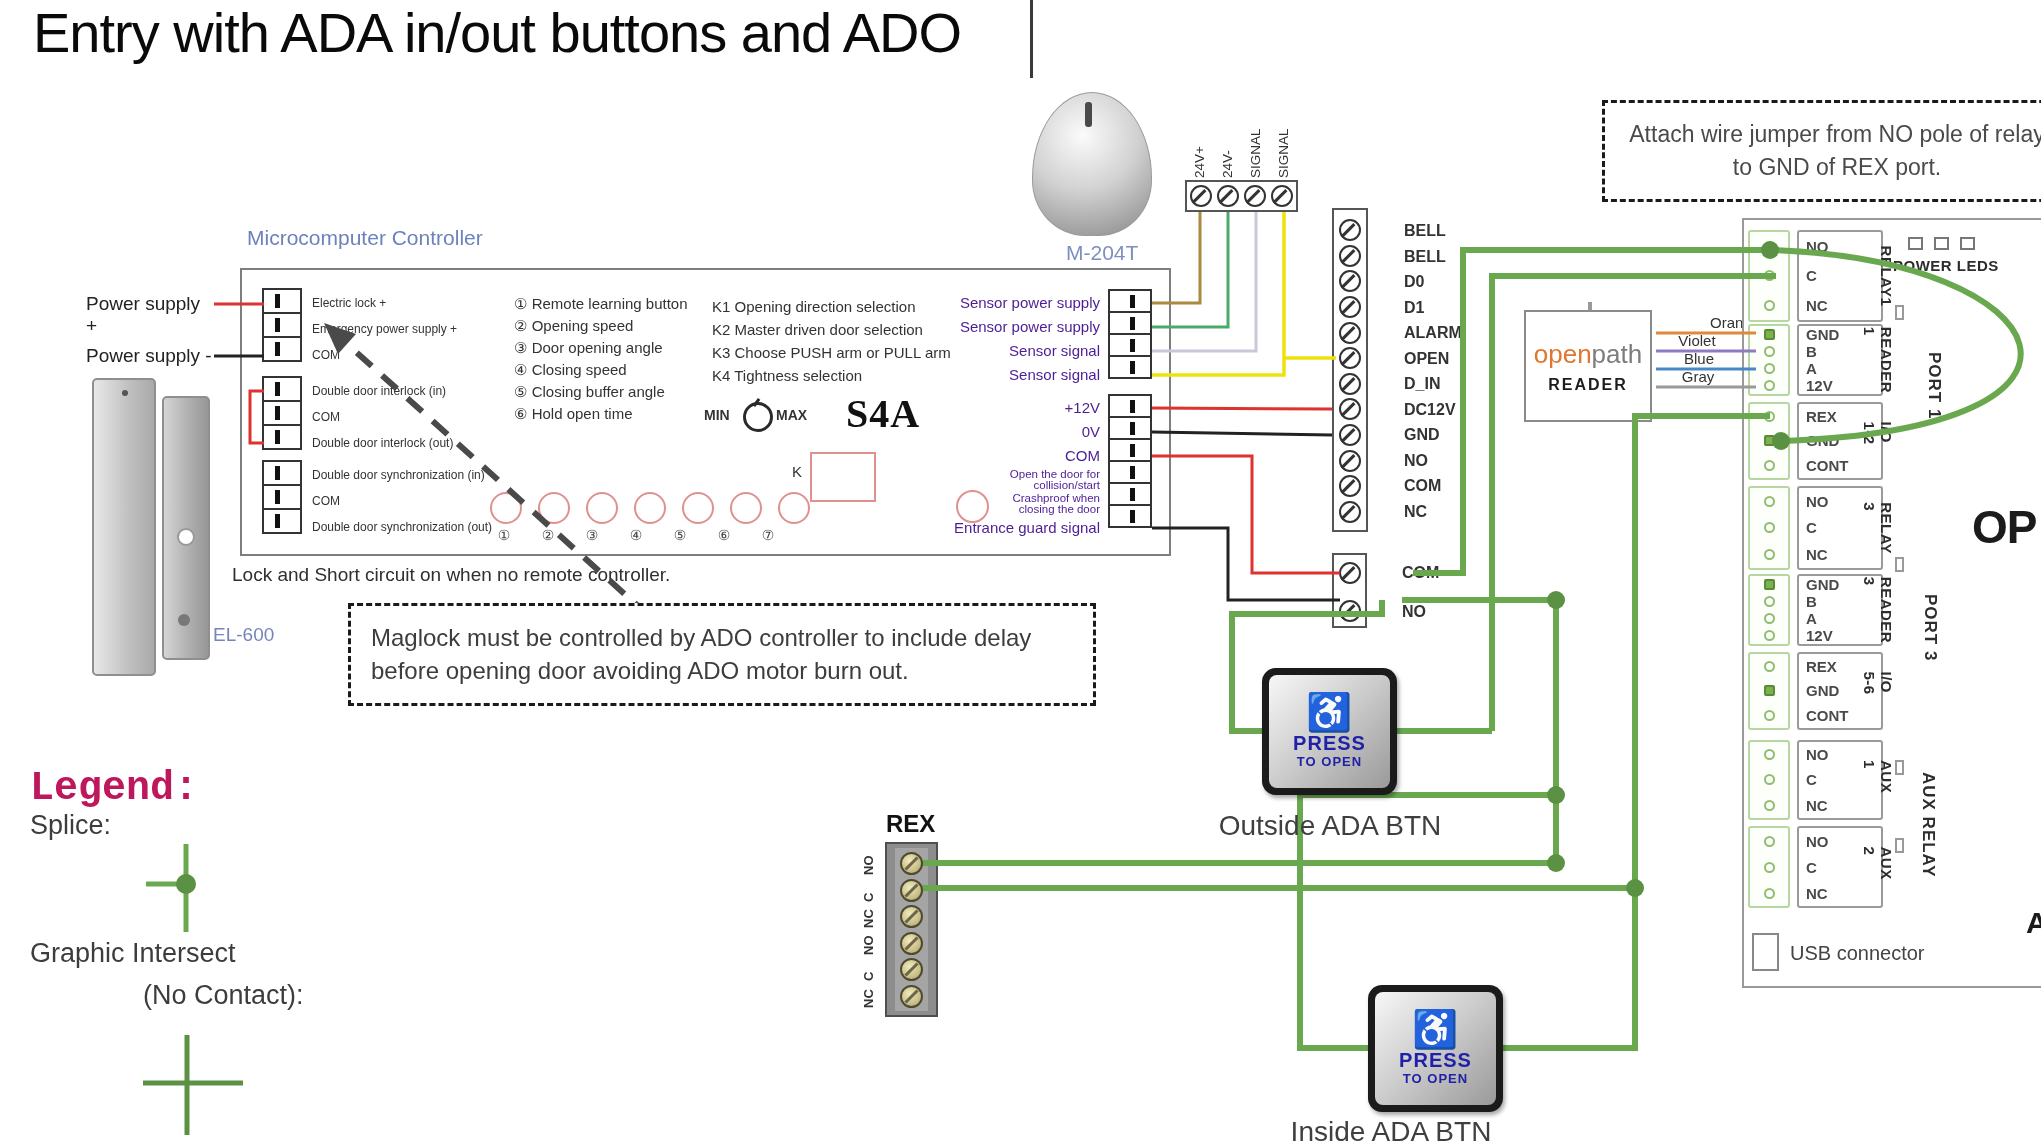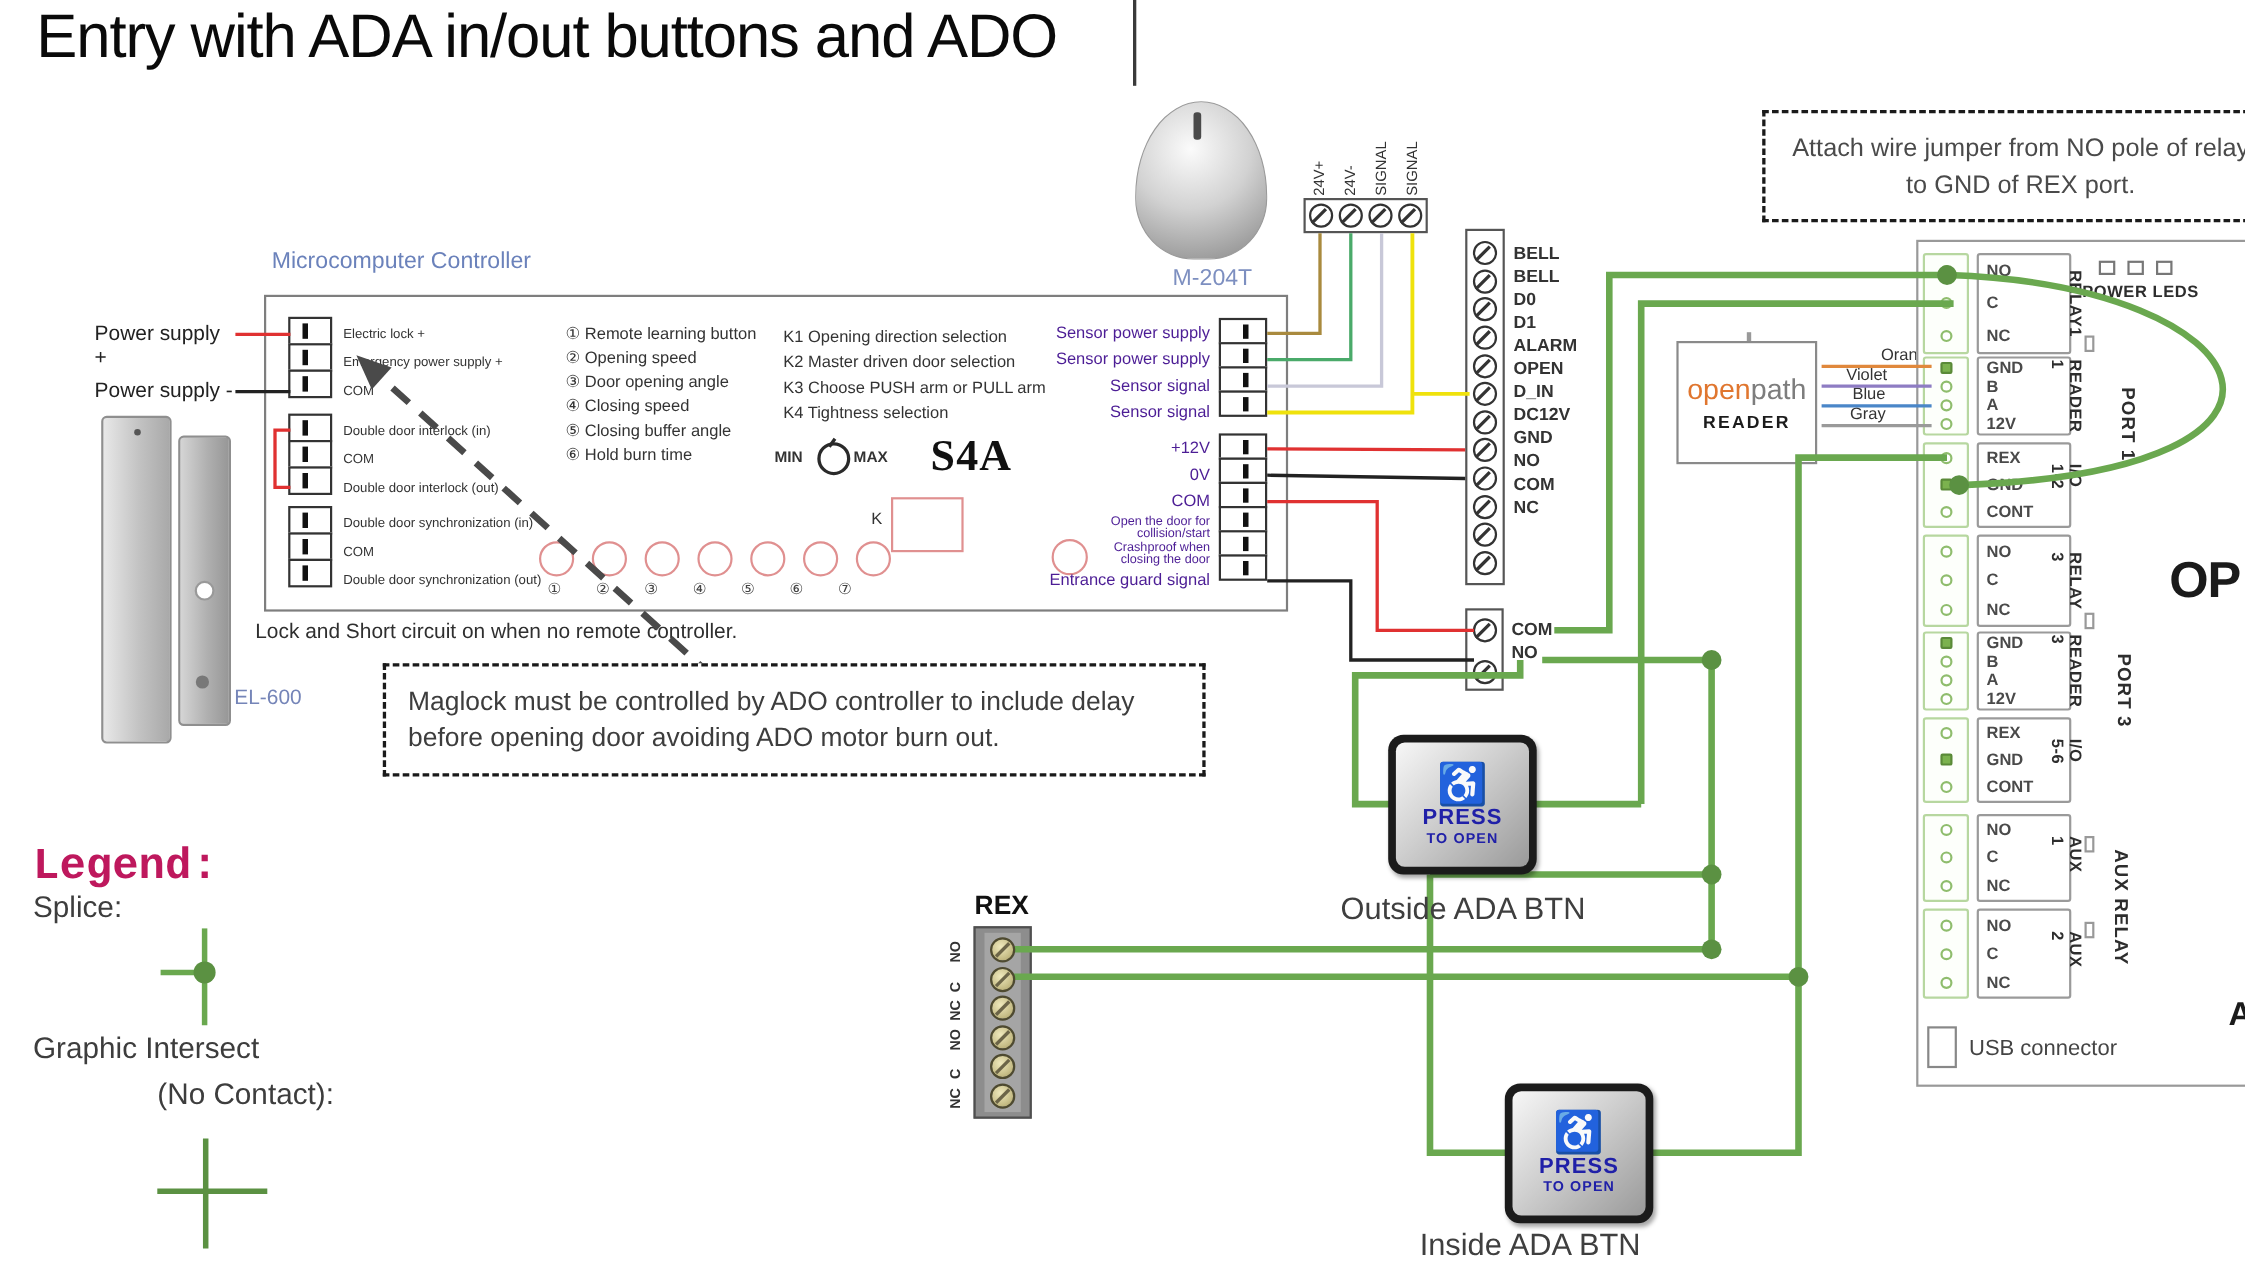--- a/index.html
+++ b/index.html
@@ -48,21 +48,21 @@
   #domeSlit{left:1085px;top:102px;width:7px;height:25px;background:#4a4a4a;border-radius:3px;}
   #m204{left:1066px;top:241px;font-size:21px;color:#7d8fc0;}
   #m204block{left:1185px;top:180px;width:113px;height:32px;border:2px solid #555;background:#fff;display:flex;align-items:center;justify-content:space-around;box-sizing:border-box;}
   .screw{width:22px;height:22px;border:2px solid #333;border-radius:50%;position:relative;box-sizing:border-box;background:#fff;flex:none;}
   .screw::after{content:'';position:absolute;left:-2px;top:8px;width:18px;height:3px;background:#333;transform:rotate(-45deg);}
   .vlabel{writing-mode:vertical-rl;transform:rotate(180deg);font-size:13.5px;color:#333;white-space:nowrap;}
   .m204labels{display:flex;left:1185px;top:94px;width:113px;height:84px;justify-content:space-around;}
   
   .tblock{border:2px solid #555;background:#fff;box-sizing:border-box;}
   .screwcol{display:flex;flex-direction:column;justify-content:space-between;}
-  .blklabels{display:flex;flex-direction:column;}
+  .blklabels{display:flex;flex-direction:column;justify-content:space-between;margin-left:28px;}
   .blklabels span{font-size:16px;font-weight:600;color:#333;line-height:21px;height:21px;white-space:nowrap;}
   
   #rexTitle{font-size:24px;font-weight:800;color:#111;}
   #rexBlock{left:885px;top:842px;width:53px;height:175px;background:#8d8d8d;border:2px solid #4f4f4f;box-sizing:border-box;}
   #rexInner{position:absolute;left:8px;top:4px;width:33px;height:163px;background:#a5a5a5;}
   .rexscrew{width:23px;height:23px;border-radius:50%;border:2px solid #4e4a30;background:radial-gradient(circle at 40% 35%,#efe9bd,#c9c08a 60%,#a79d65);position:relative;box-sizing:border-box;flex:none;}
   .rexscrew::after{content:'';position:absolute;left:1px;top:8px;width:17px;height:3px;background:#6c6548;transform:rotate(-45deg);}
   .rexlbls{display:flex;flex-direction:column;justify-content:space-between;align-items:center;}
   .rexlbls .vlabel{font-weight:700;font-size:13px;height:23px;}
   
@@ -165,21 +165,21 @@
       <span>Double door synchronization (out)</span>
     </div>
 
   <div class="abs numlist" style="left:514px;top:293px;">
 
   <span class="row"><span>①</span> <span>Remote learning button</span></span>
       <span class="row"><span>②</span> <span>Opening speed</span></span>
       <span class="row"><span>③</span> <span>Door opening angle</span></span>
       <span class="row"><span>④</span> <span>Closing speed</span></span>
       <span class="row"><span>⑤</span> <span>Closing buffer angle</span></span>
-      <span class="row"><span>⑥</span> <span>Hold burn time</span></span>
+      <span class="row"><span>⑥</span> <span>Hold open time</span></span>
     </div>
   <div class="abs klist" style="left:712px;top:295px;">
 
   <span class="row"><span>K1</span> <span>Opening direction selection</span></span>
       <span class="row"><span>K2</span> <span>Master driven door selection</span></span>
       <span class="row"><span>K3</span> <span>Choose PUSH arm or PULL arm</span></span>
       <span class="row"><span>K4</span> <span>Tightness selection</span></span>
     </div>
 
   <span class="abs minmax" style="left:704px;top:407px;">MIN</span>

